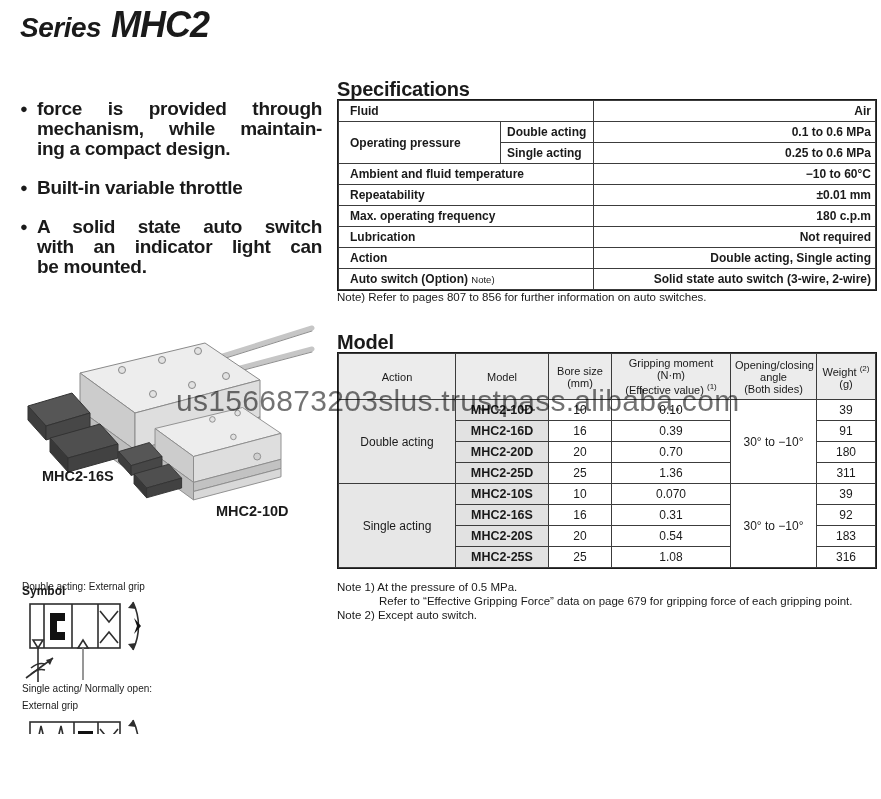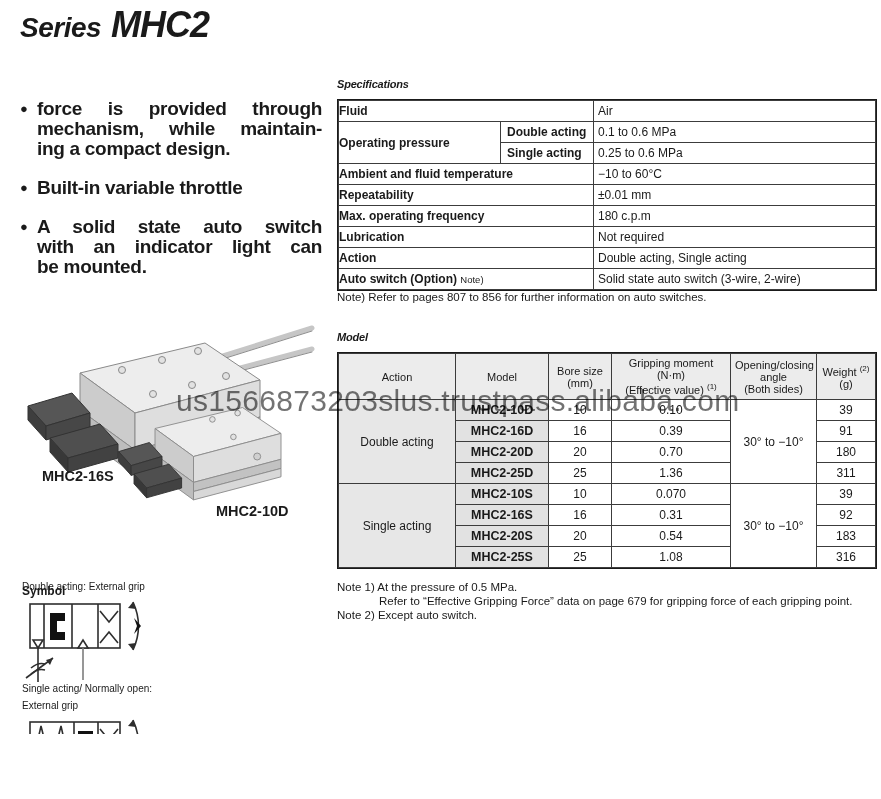--- a/index.html
+++ b/index.html
@@ -13,32 +13,32 @@
 
   
   .features{position:absolute;left:20px;top:99px;width:302px;}
   .feature{display:flex;margin-bottom:19px;}
   .feature .dot{width:17px;flex:0 0 17px;font-size:13px;line-height:20px;}
   .feature .ftext{flex:1;font-weight:bold;font-size:19px;line-height:20px;letter-spacing:-0.3px;}
   .feature .ftext .jline{text-align:justify;text-align-last:justify;}
   .feature .ftext .jline:last-child{text-align-last:left;}
 
   
-  .sec-heading{position:absolute;font-weight:bold;font-size:11px;letter-spacing:-0.2px;font-style:italic;}
+  .sec-heading{position:absolute;font-weight:bold;font-size:20px;letter-spacing:-0.2px;}
 
   
   table{border-collapse:collapse;table-layout:fixed;}
   td{border:1px solid #3c3c3c;font-size:12px;height:20px;padding:0 4px;overflow:hidden;}
   .frame{outline:1px solid #1a1a1a;}
 
   
   .spec-table{position:absolute;left:338px;top:100px;width:537px;}
-  .spec-table td.lbl{font-weight:bold;text-align:left;padding-left:0;background:#ffffff;}
+  .spec-table td.lbl{font-weight:bold;text-align:left;padding-left:11px;background:#ffffff;}
   .spec-table td.sub{font-weight:bold;text-align:left;padding-left:6px;}
-  .spec-table td.val{text-align:left;}
+  .spec-table td.val{text-align:right;font-weight:bold;}
   .notemark{font-size:9.5px;font-weight:normal;}
   .spec-note{position:absolute;left:337px;top:291px;font-size:11.5px;}
 
   
   .model-table{position:absolute;left:338px;top:353px;width:537px;}
   .model-table td{text-align:center;}
   .model-table tr.hdr td{height:45px;background:#ececec;font-size:11px;line-height:12px;font-weight:normal;}
   .model-table td.action{background:#e7e7e7;font-size:12px;}
   .model-table td.mname{background:#e2e2e2;font-weight:bold;font-size:12.5px;}
   .model-table sup{font-size:8px;}

